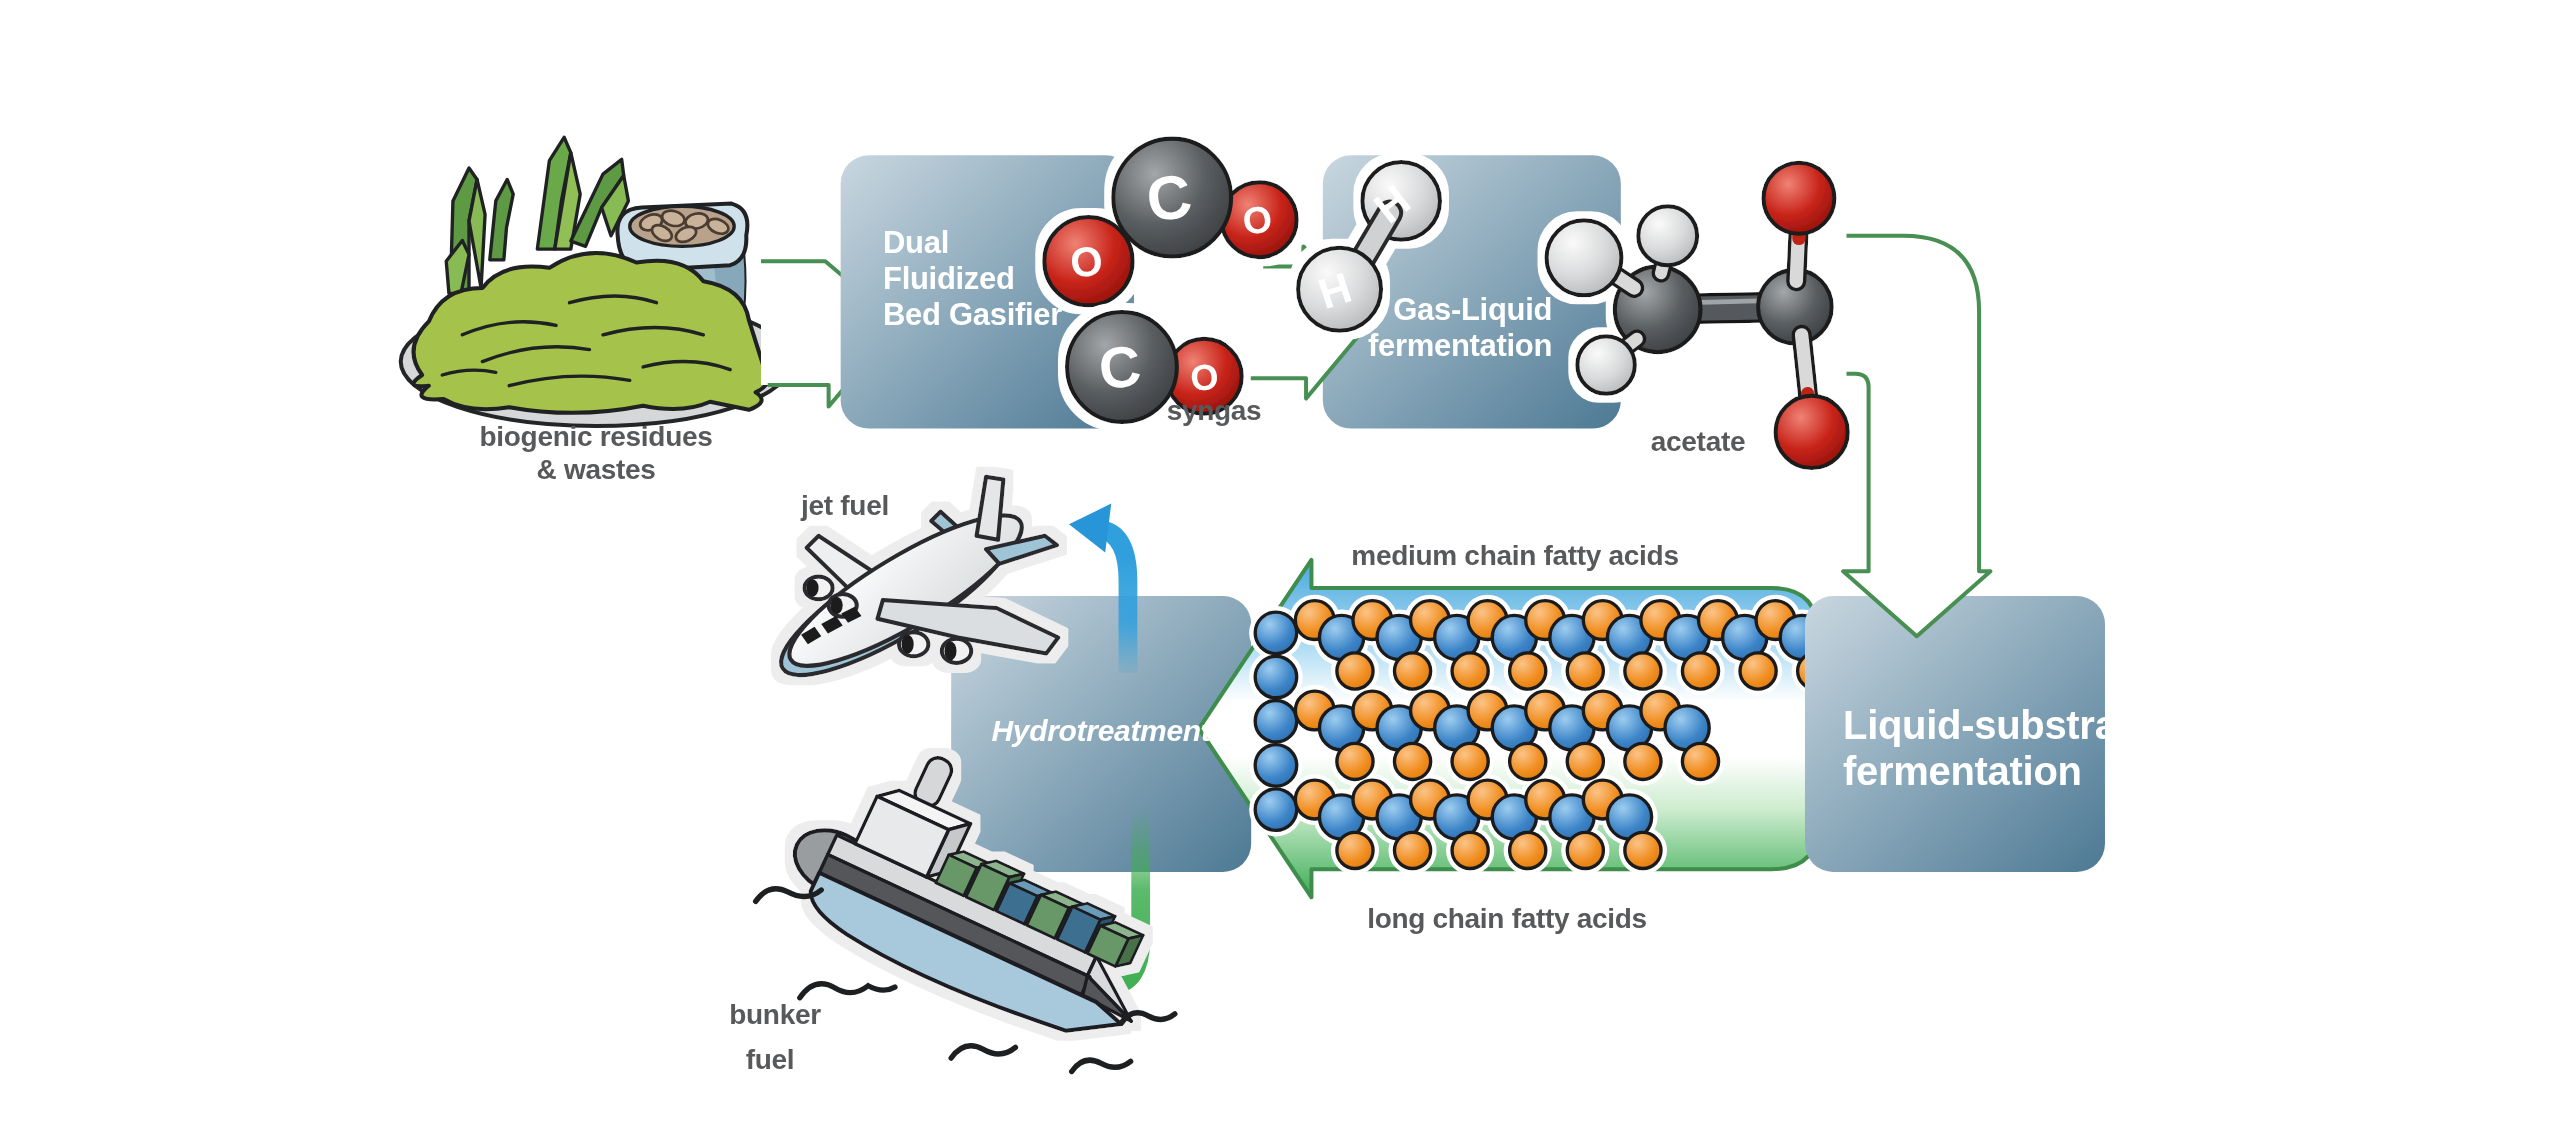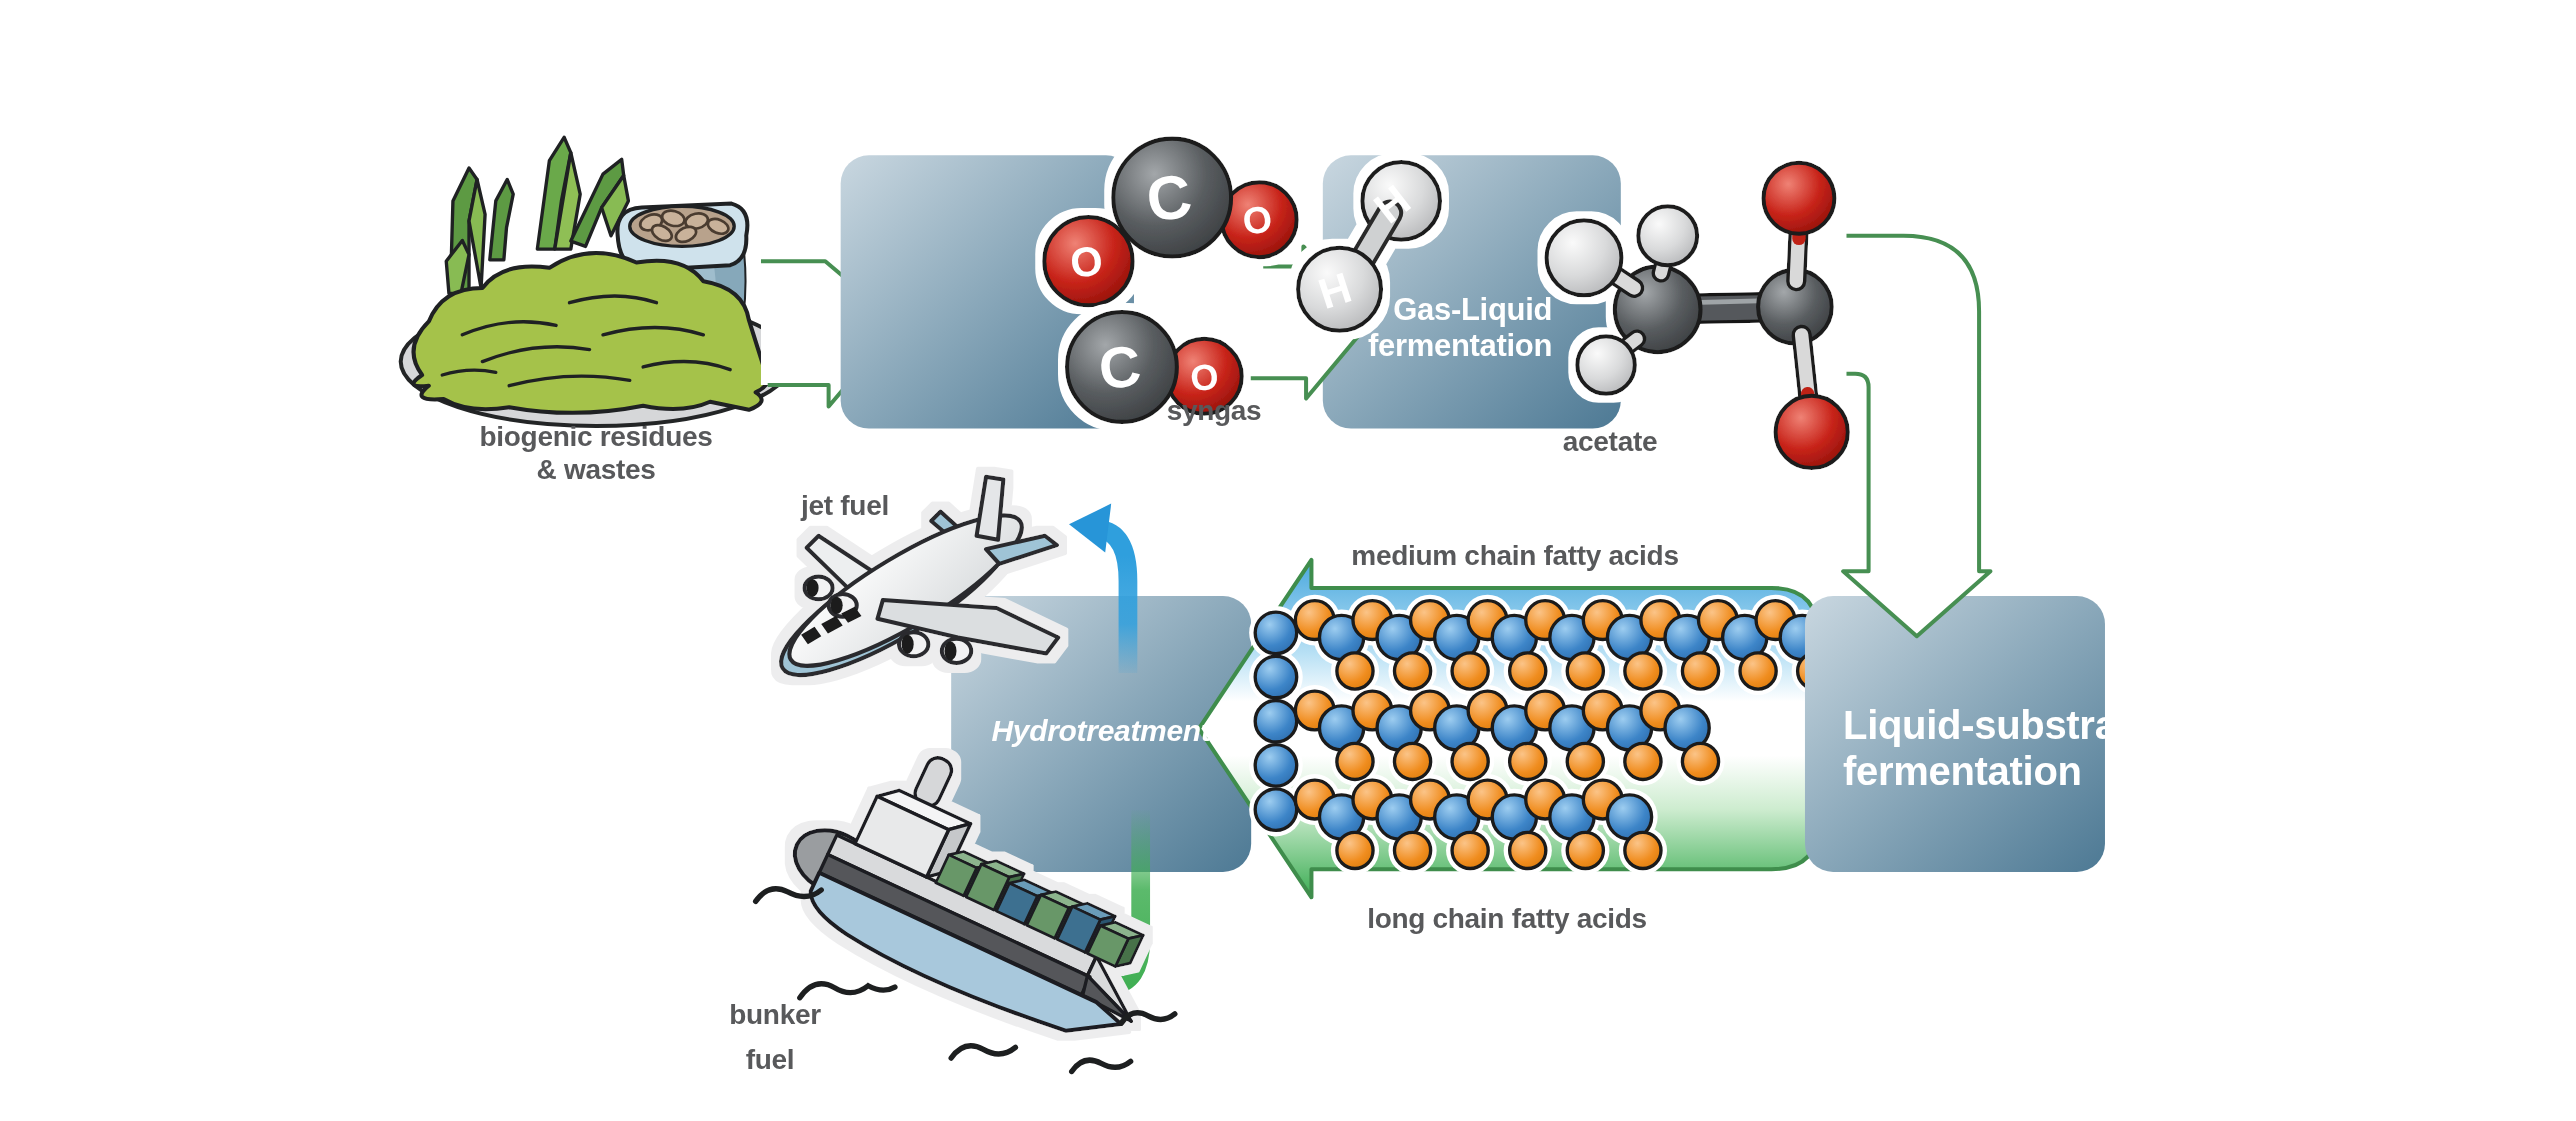--- a/index.html
+++ b/index.html
@@ -440,31 +440,36 @@
     <path d="M1600,1600 q18,-26 44,-12 q24,13 44,-3"></path>
     <path d="M1674,1528 q16,-24 40,-11 q22,12 40,-3"></path>
   </g>
 </svg>
 
 <div class="cap" style="left:596px;top:437px">biogenic residues</div>
 <div class="cap" style="left:596px;top:470px">&amp; wastes</div>
 
 <div class="cap" style="left:1214px;top:411px">syngas</div>
 
-<div class="cap" style="left:1610px;top:442px">acetate</div>
+<div class="cap" style="left:1698px;top:442px">acetate</div>
 
 <div class="cap" style="left:1515px;top:556px">medium chain fatty acids</div>
 
 <div class="cap" style="left:1507px;top:919px">long chain fatty acids</div>
 
 <div class="cap" style="left:845px;top:506px">jet fuel</div>
 
 <div class="cap" style="left:775px;top:1015px">bunker</div>
 <div class="cap" style="left:770px;top:1060px">fuel</div>
 
+<div class="box-title" style="left:883px;top:225px;">
+  <div>Dual</div>
+  <div>Fluidized</div>
+  <div>Bed Gasifier</div>
+</div>
 
 <div class="box-title" style="left:1368px;top:292px;text-align:right;">
   <div>Gas-Liquid</div>
   <div>fermentation</div>
 </div>
 
 <div class="box-title" style="left:1843px;top:702px;font-size:40px;">
   <div>Liquid-substrate</div>
   <div>fermentation</div>
 </div>

